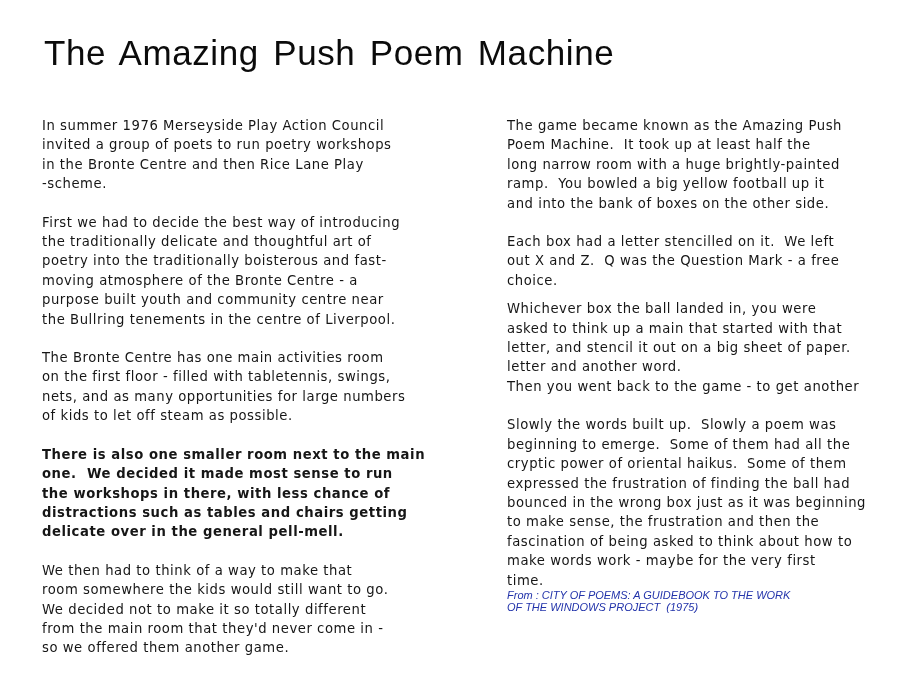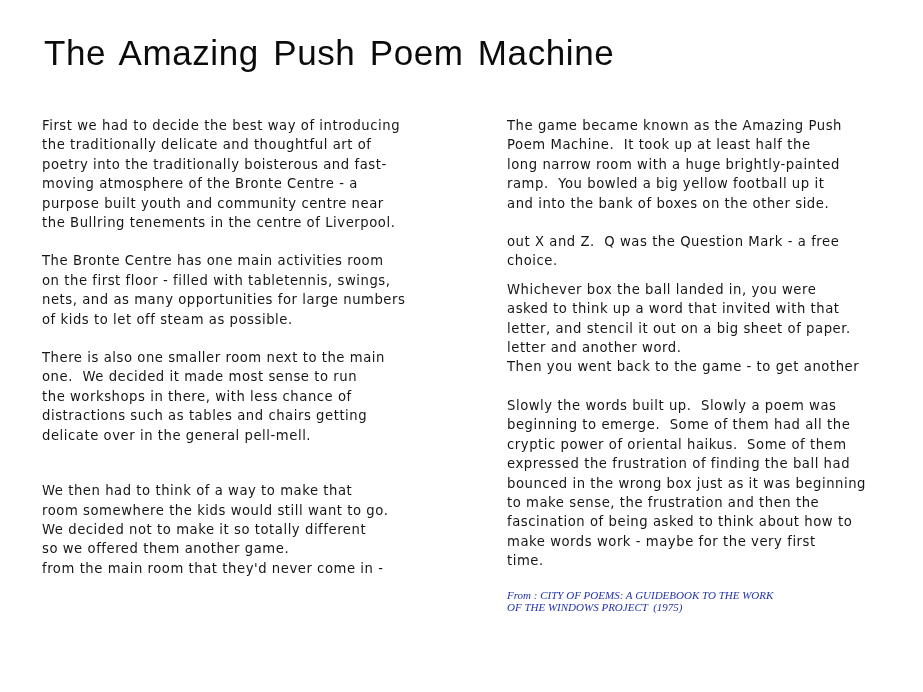--- a/index.html
+++ b/index.html
@@ -16,41 +16,42 @@
     font-family: "DejaVu Sans", sans-serif;
     font-size: 13.2px; line-height: 19.4px;
     color: #161616; letter-spacing: 0.55px;
   }
   .col-left { left: 42px; top: 116px; width: 420px; }
   .col-right { left: 507px; top: 116px; width: 400px; }
   .para { margin: 0; white-space: pre; }
   .line { display: block; }
   .source {
     position: absolute; left: 507px; top: 590px;
-    font-family: Liberation Serif, serif;
+    font-family: Liberation Sans, sans-serif;
     font-style: italic; font-size: 11px; line-height: 11.5px;
     color: #2233aa; white-space: pre;
   }
 </style>
 </head>
 <body>
 
 <div class="page">
 
   <h1 class="title">The Amazing Push Poem Machine</h1>
 
   <div class="col col-left">
+    <p class="para" style="margin-bottom:19px;"><span class="line">In summer 1976 Merseyside Play Action Council</span><span class="line">invited a group of poets to run poetry workshops</span><span class="line">in the Bronte Centre and then Rice Lane Play</span><span class="line">-scheme.</span></p>
     <p class="para" style="margin-bottom:19px;"><span class="line">First we had to decide the best way of introducing</span><span class="line">the traditionally delicate and thoughtful art of</span><span class="line">poetry into the traditionally boisterous and fast-</span><span class="line">moving atmosphere of the Bronte Centre - a</span><span class="line">purpose built youth and community centre near</span><span class="line">the Bullring tenements in the centre of Liverpool.</span></p>
     <p class="para" style="margin-bottom:19px;"><span class="line">The Bronte Centre has one main activities room</span><span class="line">on the first floor - filled with tabletennis, swings,</span><span class="line">nets, and as many opportunities for large numbers</span><span class="line">of kids to let off steam as possible.</span></p>
-    <p class="para" style="margin-bottom:36px;"><span class="line">There is also one smaller room next to the main</span><span class="line">one.  We decided it made most sense to run</span><span class="line">the workshops in there, with less chance of</span><span class="line">distractions such as tables and chairs getting</span><span class="line">delicate over in the general pell-mell.</span></p>
-    <p class="para"><span class="line">We then had to think of a way to make that</span><span class="line">room somewhere the kids would still want to go.</span><span class="line">We decided not to make it so totally different</span><span class="line">so we offered them another game.</span><span class="line">from the main room that they'd never come in -</span></p>
+    <p class="para" style="margin-bottom:19px;font-weight:bold;"><span class="line">There is also one smaller room next to the main</span><span class="line">one.  We decided it made most sense to run</span><span class="line">the workshops in there, with less chance of</span><span class="line">distractions such as tables and chairs getting</span><span class="line">delicate over in the general pell-mell.</span></p>
+    <p class="para"><span class="line">We then had to think of a way to make that</span><span class="line">room somewhere the kids would still want to go.</span><span class="line">We decided not to make it so totally different</span><span class="line">from the main room that they'd never come in -</span><span class="line">so we offered them another game.</span></p>
   </div>
 
   <div class="col col-right">
     <p class="para" style="margin-bottom:19px;"><span class="line">The game became known as the Amazing Push</span><span class="line">Poem Machine.  It took up at least half the</span><span class="line">long narrow room with a huge brightly-painted</span><span class="line">ramp.  You bowled a big yellow football up it</span><span class="line">and into the bank of boxes on the other side.</span></p>
-    <p class="para" style="margin-bottom:9px;"><span class="line">out X and Z.  Q was the Question Mark - a free</span><span class="line">choice.</span></p>
-    <p class="para" style="margin-bottom:19px;"><span class="line">Whichever box the ball landed in, you were</span><span class="line">asked to think up a word that invited with that</span><span class="line">letter, and stencil it out on a big sheet of paper.</span><span class="line">letter and another word.</span><span class="line">Then you went back to the game - to get another</span></p>
+    <p class="para" style="margin-bottom:9px;"><span class="line">Each box had a letter stencilled on it.  We left</span><span class="line">out X and Z.  Q was the Question Mark - a free</span><span class="line">choice.</span></p>
+    <p class="para" style="margin-bottom:19px;"><span class="line">Whichever box the ball landed in, you were</span><span class="line">asked to think up a main that started with that</span><span class="line">letter, and stencil it out on a big sheet of paper.</span><span class="line">letter and another word.</span><span class="line">Then you went back to the game - to get another</span></p>
     <p class="para"><span class="line">Slowly the words built up.  Slowly a poem was</span><span class="line">beginning to emerge.  Some of them had all the</span><span class="line">cryptic power of oriental haikus.  Some of them</span><span class="line">expressed the frustration of finding the ball had</span><span class="line">bounced in the wrong box just as it was beginning</span><span class="line">to make sense, the frustration and then the</span><span class="line">fascination of being asked to think about how to</span><span class="line">make words work - maybe for the very first</span><span class="line">time.</span></p>
   </div>
 
   <div class="source"><span class="line">From : CITY OF POEMS: A GUIDEBOOK TO THE WORK</span><span class="line">OF THE WINDOWS PROJECT  (1975)</span></div>
 
 </div>
 
 </body></html>

